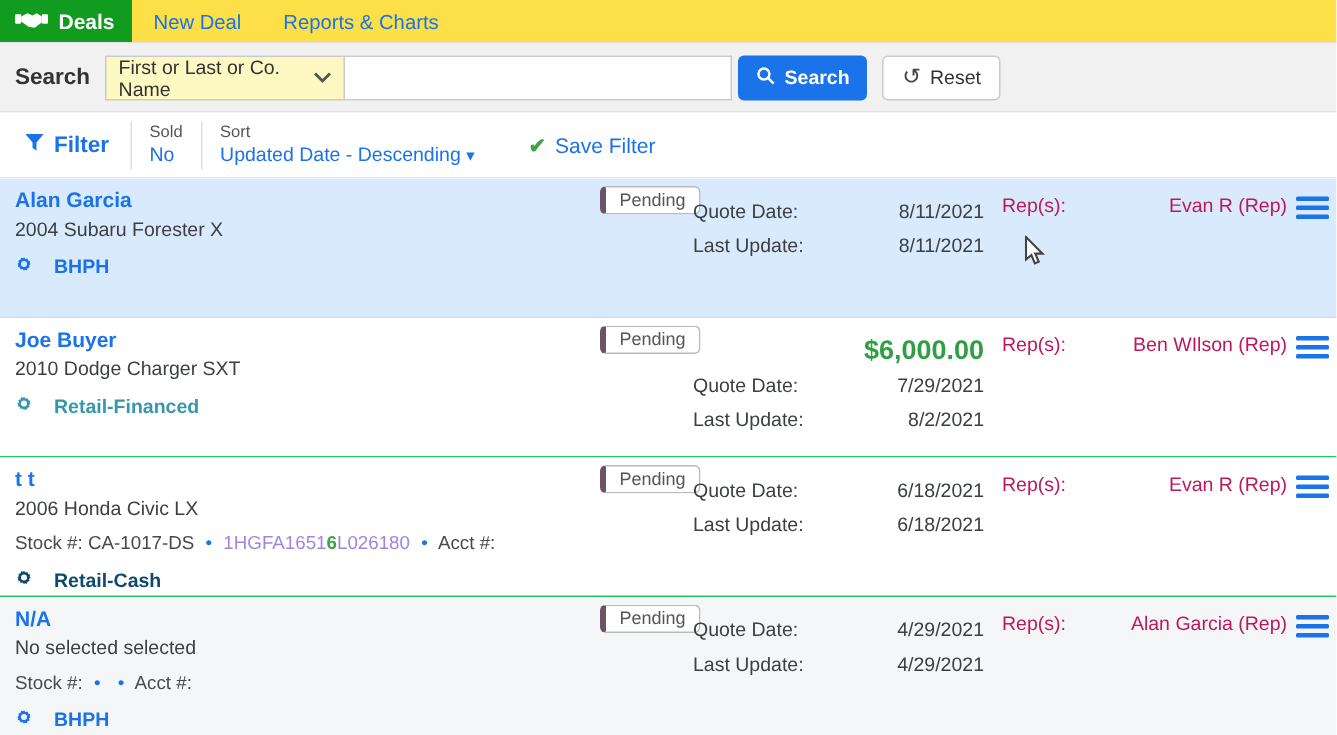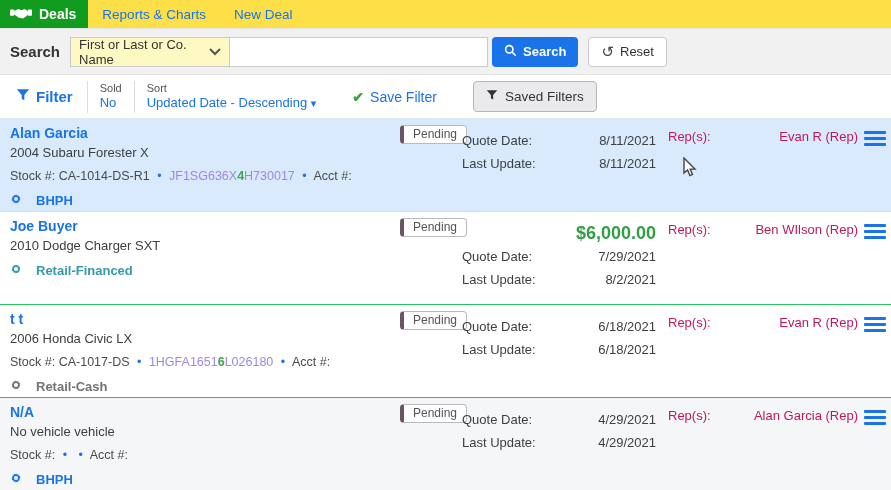--- a/index.html
+++ b/index.html
@@ -92,22 +92,22 @@
       <svg viewBox="0 0 32 20" width="22" height="14">
           <g fill="#fff">
         <rect x="0" y="5" width="6" height="9" rx="1"></rect>
         <rect x="26" y="5" width="6" height="9" rx="1"></rect>
         <path d="M6 7l6-3 5 2 4-2 5 3v6l-7 5-6-1-7-5z"></path>
           </g>
         </svg>
     </span>
     <span>Deals</span>
   </div>
+  <div class="nav-link">New Deal</div>
   <div class="nav-link">Reports &amp; Charts</div>
-  <div class="nav-link">New Deal</div>
 </div>
 
 <div class="search-bar">
   <span class="search-label">Search</span>
   <div class="sel-box">
     <span>First or Last or Co. Name</span>
     <span>
       <svg width="12" height="8" viewBox="0 0 12 8">
           <path d="M1 1l5 5 5-5" fill="none" stroke="#555" stroke-width="2"></path>
         </svg>
@@ -146,50 +146,33 @@
   <div class="vdiv"></div>
   <div class="stack">
     <span class="k">Sort</span>
     <span class="v"><span>Updated Date - Descending</span>
       <span class="caret">▾</span></span>
   </div>
   <div class="save-filter">
     <span class="check">✔</span>
     <span class="lbl">Save Filter</span>
   </div>
-  <button class="btn-savedfilters">
-    <span>
-      <svg width="12" height="12" viewBox="0 0 16 16">
-          <path d="M1 1.5h14L9.5 8v6l-3-1.8V8z" fill="#333"></path>
-        </svg>
-    </span>
-    <span>Saved Filters</span>
-  </button>
   <div class="cursor">
     <svg width="16" height="22" viewBox="0 0 16 22">
         <path d="M1 1v15l3.6-3 2.3 5.6 2.6-1.1-2.3-5.4h4.8z" fill="#fff" stroke="#444" stroke-width="1.4"></path>
       </svg>
   </div>
 </div>
 
 <div class="rows">
 
   <div class="deal-row selected">
     <div class="dcol-main">
       <div class="deal-name">Alan Garcia</div>
       <div class="deal-vehicle">2004 Subaru Forester X</div>
-      <div class="stock-line">
-        <span>Stock #:</span>
-        <span>CA-1014-DS-R1</span>
-        <span class="blt">•</span>
-        <span class="vin"><span>JF1SG636X</span><span class="vin-hl" style="color: rgb(63, 164, 71);">4</span><span>H730017</span></span>
-        <span class="blt">•</span>
-        <span>Acct #:</span>
-        <span class="acct-val"></span>
-      </div>
       <div class="deal-type" style="color: rgb(26, 115, 232);">
         <span class="gear-ico"><svg width="12" height="12" viewBox="0 0 24 24" fill="currentColor">
               <path d="M12 8a4 4 0 100 8 4 4 0 000-8zm9 4l-2.2 1.8.6 2.8-2.7.9-.9 2.7-2.8-.6L12 21l-1.8-2.2-2.8.6-.9-2.7-2.7-.9.6-2.8L3 12l2.2-1.8-.6-2.8 2.7-.9.9-2.7 2.8.6L12 3l1.8 2.2 2.8-.6.9 2.7 2.7.9-.6 2.8z"></path>
             </svg></span>
         <span>BHPH</span>
       </div>
     </div>
     <div class="dcol-badge">
       <span class="status-badge">Pending</span>
     </div>
@@ -263,21 +246,21 @@
       <div class="deal-vehicle">2006 Honda Civic LX</div>
       <div class="stock-line">
         <span>Stock #:</span>
         <span>CA-1017-DS</span>
         <span class="blt">•</span>
         <span class="vin"><span>1HGFA1651</span><span class="vin-hl" style="color: rgb(63, 164, 71);">6</span><span>L026180</span></span>
         <span class="blt">•</span>
         <span>Acct #:</span>
         <span class="acct-val"></span>
       </div>
-      <div class="deal-type" style="color: #737373;">
+      <div class="deal-type" style="color: #0c4a6e;">
         <span class="gear-ico"><svg width="12" height="12" viewBox="0 0 24 24" fill="currentColor">
               <path d="M12 8a4 4 0 100 8 4 4 0 000-8zm9 4l-2.2 1.8.6 2.8-2.7.9-.9 2.7-2.8-.6L12 21l-1.8-2.2-2.8.6-.9-2.7-2.7-.9.6-2.8L3 12l2.2-1.8-.6-2.8 2.7-.9.9-2.7 2.8.6L12 3l1.8 2.2 2.8-.6.9 2.7 2.7.9-.6 2.8z"></path>
             </svg></span>
         <span>Retail-Cash</span>
       </div>
     </div>
     <div class="dcol-badge">
       <span class="status-badge">Pending</span>
     </div>
     <div class="dcol-dates">
@@ -300,21 +283,21 @@
           <div class="bar"></div>
           <div class="bar"></div>
           <div class="bar"></div>
         </div>
     </div>
   </div>
 
   <div class="deal-row alt">
     <div class="dcol-main">
       <div class="deal-name">N/A</div>
-      <div class="deal-vehicle">No vehicle vehicle</div>
+      <div class="deal-vehicle">No selected selected</div>
       <div class="stock-line">
         <span>Stock #:</span>
         <span></span>
         <span class="blt">•</span>
         <span class="vin"><span></span><span class="vin-hl" style="color: rgb(63, 164, 71);"></span><span></span></span>
         <span class="blt">•</span>
         <span>Acct #:</span>
         <span class="acct-val"></span>
       </div>
       <div class="deal-type" style="color: rgb(26, 115, 232);">

